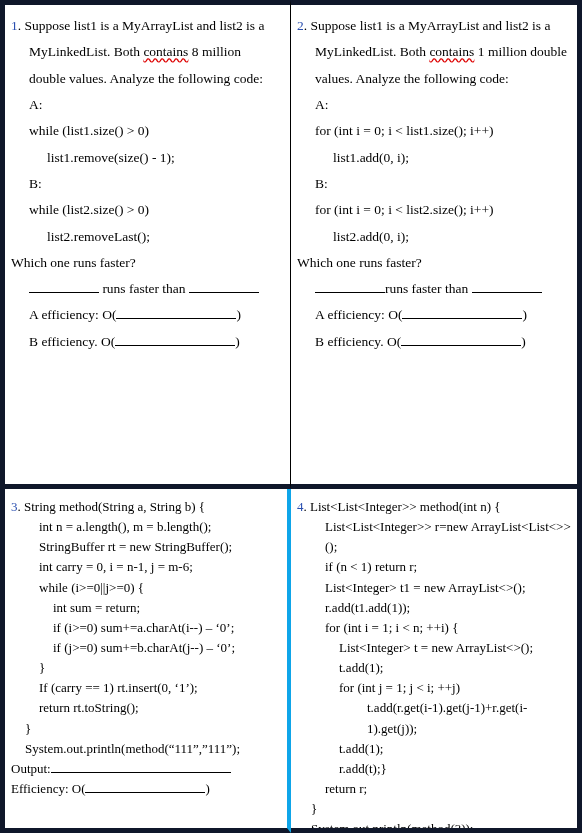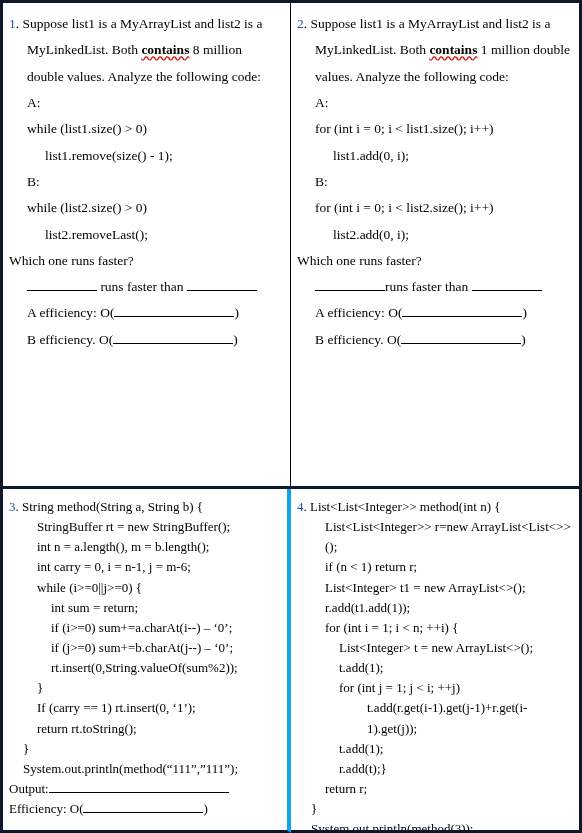--- a/index.html
+++ b/index.html
@@ -10,40 +10,39 @@
     background: #fff;
     width: 582px;
     line-height: 1.95;
   }
   .grid {
     display: grid;
     grid-template-columns: 1fr 1fr;
     width: 582px;
   }
   .cell {
-    border: 3px solid #0f172a;
+    border: 5px solid #0f172a;
     padding: 8px 6px 10px 6px;
     overflow: hidden;
   }
   .cell.top-left { border-right: 1px solid #000; }
   .cell.top-right { border-left: none; }
   .cell.bottom-left { border-top: none; border-right: 4px solid #0ea5e9; }
   .cell.bottom-right { border-top: none; border-left: none; }
   .qnum {
     color: #2a4fb0;
     display: inline;
   }
   .ind1 { padding-left: 18px; }
   .ind2 { padding-left: 36px; }
   .ind3 { padding-left: 54px; }
   .ind5 { padding-left: 90px; }
   .redwave {
     text-decoration: underline wavy #d00;
     text-decoration-skip-ink: none;
-    font-weight: bold;
   }
   .blank-short {
     display: inline-block;
     border-bottom: 1px solid #000;
     width: 70px;
     height: 0.9em;
     vertical-align: baseline;
   }
   .blank-med {
     display: inline-block;
@@ -125,28 +124,27 @@
       </div>
     </div>
   </div>
 
   <div class="bottom-row" style="display:contents">
     
     <div class="cell bottom-left">
       <div>
         <span class="qnum">3</span><span>. String method(String a, String b) {</span>
       </div>
+      <div class="ind2">int n = a.length(), m = b.length();</div>
       <div class="ind2">StringBuffer rt = new StringBuffer();</div>
-      <div class="ind2">int n = a.length(), m = b.length();</div>
       <div class="ind2">int carry = 0, i = n-1, j = m-6;</div>
       <div class="ind2">while (i&gt;=0||j&gt;=0) {</div>
       <div class="ind3">int sum = return;</div>
       <div class="ind3">if (i&gt;=0) sum+=a.charAt(i--) – ‘0’;</div>
       <div class="ind3">if (j&gt;=0) sum+=b.charAt(j--) – ‘0’;</div>
-      <div class="ind3">rt.insert(0,String.valueOf(sum%2));</div>
       <div class="ind2">}</div>
       <div class="ind2">If (carry == 1) rt.insert(0, ‘1’);</div>
       <div class="ind2">return rt.toString();</div>
       <div class="ind1">}</div>
       <div class="ind1">System.out.println(method(“111”,”111”);</div>
       <div>
         <span>Output:</span><span class="blank-long"></span>
       </div>
       <div>
         <span>Efficiency: O(</span><span class="blank-med"></span><span>)</span>

